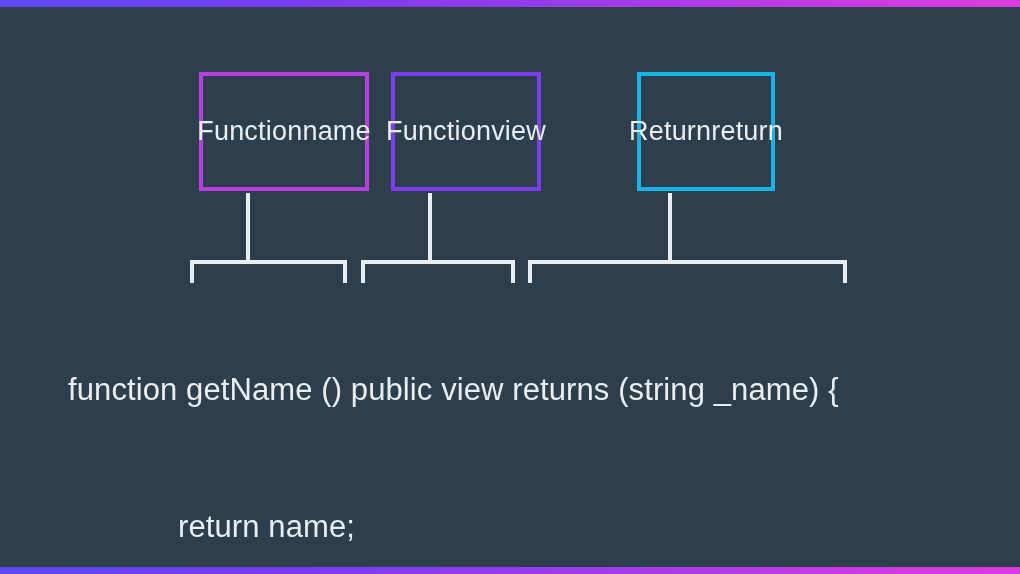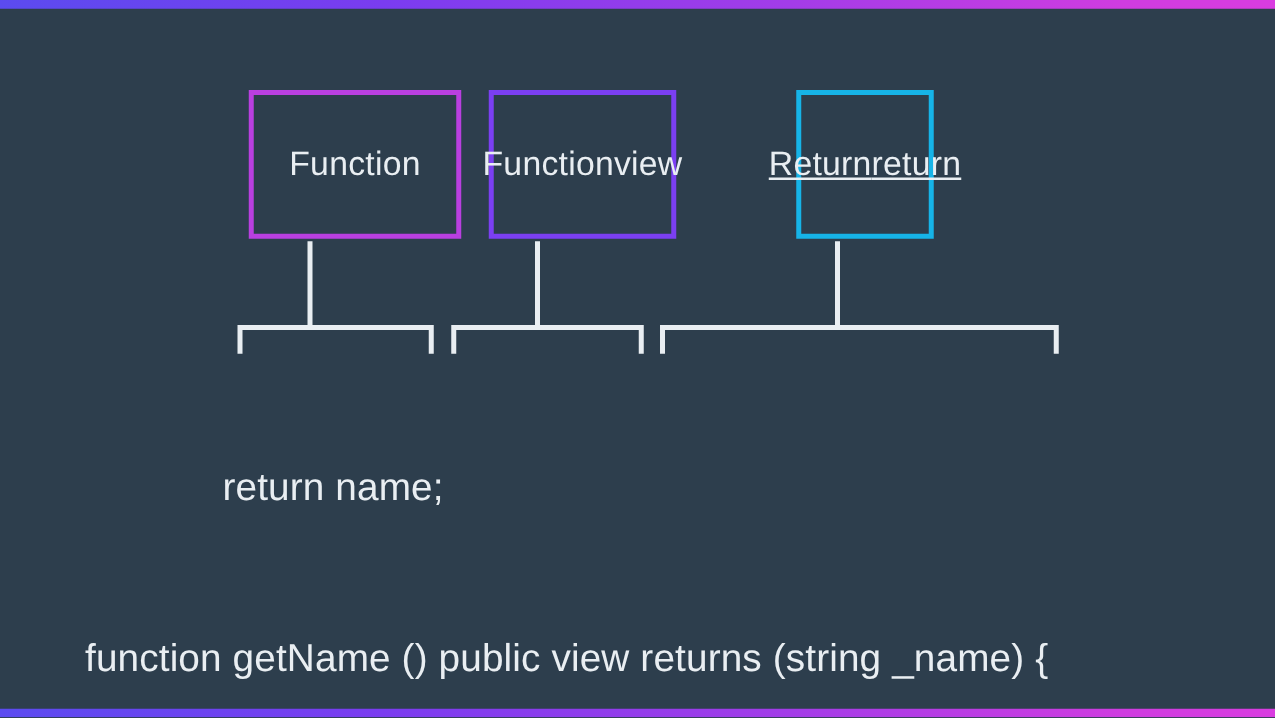--- a/index.html
+++ b/index.html
@@ -42,21 +42,21 @@
     line-height: 1.28;
     letter-spacing: 0.2px;
     text-align: center;
     background: transparent;
     margin-left: 36px;
   }
   .label-box .ln { display: block; white-space: nowrap; }
 
   #box-function-name { left: 163px; top: 72px; width: 170px; height: 119px; border-color: #b93fe0; }
   #box-function-type { left: 355px; top: 72px; width: 150px; height: 119px; border-color: #7b3ff2; }
-  #box-return-types  { left: 601px; top: 72px; width: 110px; height: 119px; border-color: #16b4e8; text-decoration: underline; }
+  #box-return-types  { left: 601px; top: 72px; width: 138px; height: 119px; border-color: #16b4e8; }
 
   
   #connectors {
     position: absolute;
     left: 0;
     top: 0;
     width: 1020px;
     height: 574px;
     pointer-events: none;
   }
@@ -82,20 +82,21 @@
 </head>
 <body>
 
 <div id="slide">
 
   <div class="edge-bar top"></div>
   <div class="edge-bar bottom"></div>
 
   <div class="label-box" id="box-function-name">
     <span class="ln">Function</span>
+    <span class="ln">name</span>
   </div>
 
   <div class="label-box" id="box-function-type">
     <span class="ln">Function</span>
     <span class="ln">view</span>
   </div>
 
   <div class="label-box" id="box-return-types">
     <span class="ln">Return</span>
     <span class="ln">return</span>
@@ -109,18 +110,18 @@
 
       <path d="M430,193 L430,262"></path>
       <path d="M363,283 L363,262 L513,262 L513,283"></path>
 
       <path d="M670,193 L670,262"></path>
       <path d="M530,283 L530,262 L845,262 L845,283"></path>
     </g>
   </svg>
 
   <div id="code-block">
+    <span class="code-line">function getName () public view returns (string _name) {</span>
     <span class="code-line indent-1">return name;</span>
-    <span class="code-line">function getName () public view returns (string _name) {</span>
     
   </div>
 
 </div>
 
 </body></html>

